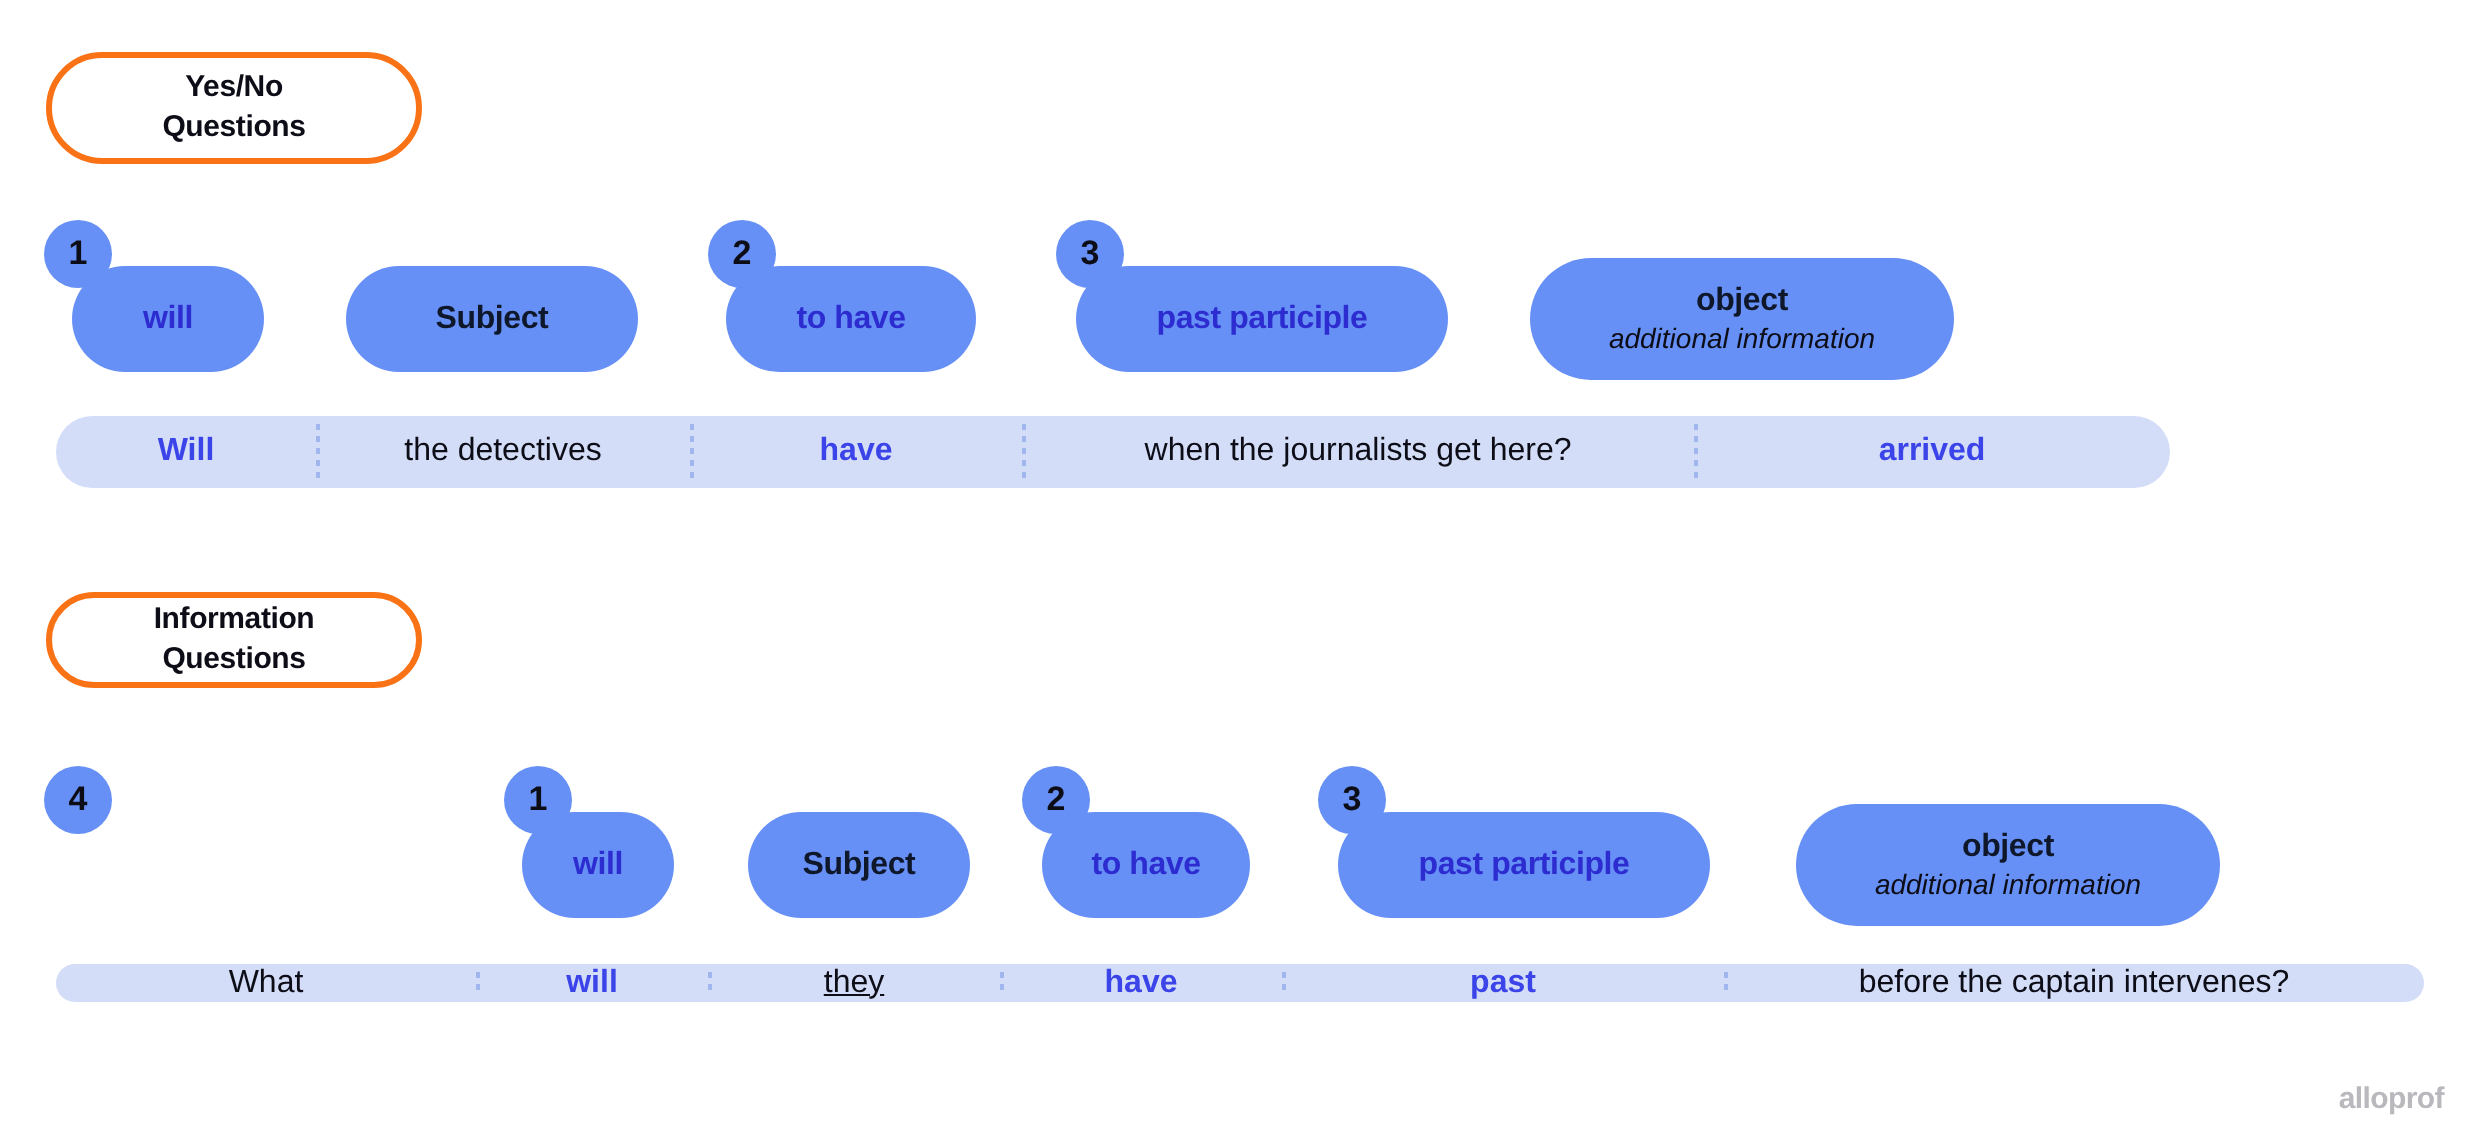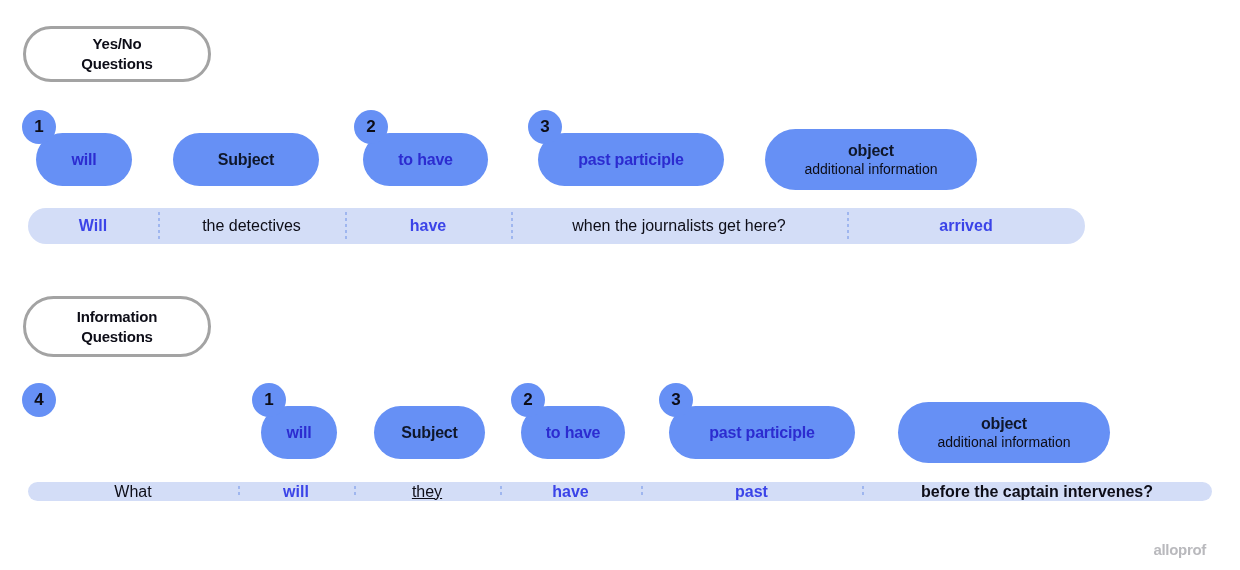--- a/index.html
+++ b/index.html
@@ -20,21 +20,21 @@
     position: relative;
     width: 1240px;
     height: 570px;
   }
 
   
   .section-header {
     position: absolute;
     box-sizing: border-box;
     background: #ffffff;
-    border: 3px solid #a3a3a3;
+    border: 3px solid #f97316;
     border-radius: 999px;
     display: flex;
     flex-direction: column;
     align-items: center;
     justify-content: center;
     color: #0d0d17;
     font-weight: bold;
     font-size: 15px;
     line-height: 20px;
     text-align: center;
@@ -73,20 +73,21 @@
     text-align: center;
   }
   .pill .pill-main {
     font-weight: bold;
     font-size: 16px;
     line-height: 20px;
     white-space: nowrap;
     letter-spacing: -0.2px;
   }
   .pill .pill-sub {
+    font-style: italic;
     font-size: 14px;
     line-height: 17px;
     white-space: nowrap;
     color: #0d0d17;
   }
   .pill.dark .pill-main { color: #0f172a; }
   .pill.accent .pill-main { color: #2c2cd0; }
 
   
   .sentence {
@@ -120,21 +121,21 @@
       to bottom,
       #9fb6ef 0px, #9fb6ef 3px,
       transparent 3px, transparent 6px);
     background-size: 2px 6px;
     background-repeat: repeat-y;
   }
 
   
   .watermark {
     position: absolute;
-    right: 34px;
+    right: 18px;
     bottom: 12px;
     font-size: 15px;
     font-weight: bold;
     color: #b9b9bd;
     letter-spacing: -0.3px;
     text-align: right;
   }
 </style>
 </head>
 <body>
@@ -171,21 +172,21 @@
   </div>
 
   <div class="sentence" style="left:28px; top:208px; width:1057px; height:36px;">
     <div class="seg blue" style="width:130px;">Will</div>
     <div class="seg" style="width:187px;">the detectives</div>
     <div class="seg blue" style="width:166px;">have</div>
     <div class="seg" style="width:336px;">when the journalists get here?</div>
     <div class="seg blue" style="width:238px;">arrived</div>
   </div>
 
-  <div class="section-header" style="left:23px; top:296px; width:188px; height:61px;">
+  <div class="section-header" style="left:23px; top:296px; width:188px; height:48px;">
     <span class="line">Information</span>
     <span class="line">Questions</span>
   </div>
 
   <div class="badge" style="left:22px; top:383px;">4</div>
 
   <div class="badge" style="left:252px; top:383px;">1</div>
   <div class="pill accent" style="left:261px; top:406px; width:76px; height:53px;">
     <span class="pill-main">will</span>
   </div>
@@ -208,18 +209,18 @@
     <span class="pill-main">object</span>
     <span class="pill-sub">additional information</span>
   </div>
 
   <div class="sentence" style="left:28px; top:482px; width:1184px; height:19px;">
     <div class="seg" style="width:210px;">What</div>
     <div class="seg blue" style="width:116px;">will</div>
     <div class="seg" style="width:146px;text-decoration:underline;">they</div>
     <div class="seg blue" style="width:141px;">have</div>
     <div class="seg blue" style="width:221px;">past</div>
-    <div class="seg" style="width:350px;font-weight:bold;">before the captain intervenes?</div>
+    <div class="seg" style="width:350px;">before the captain intervenes?</div>
   </div>
 
   <div class="watermark">alloprof</div>
 
 </div>
 
 </body></html>

